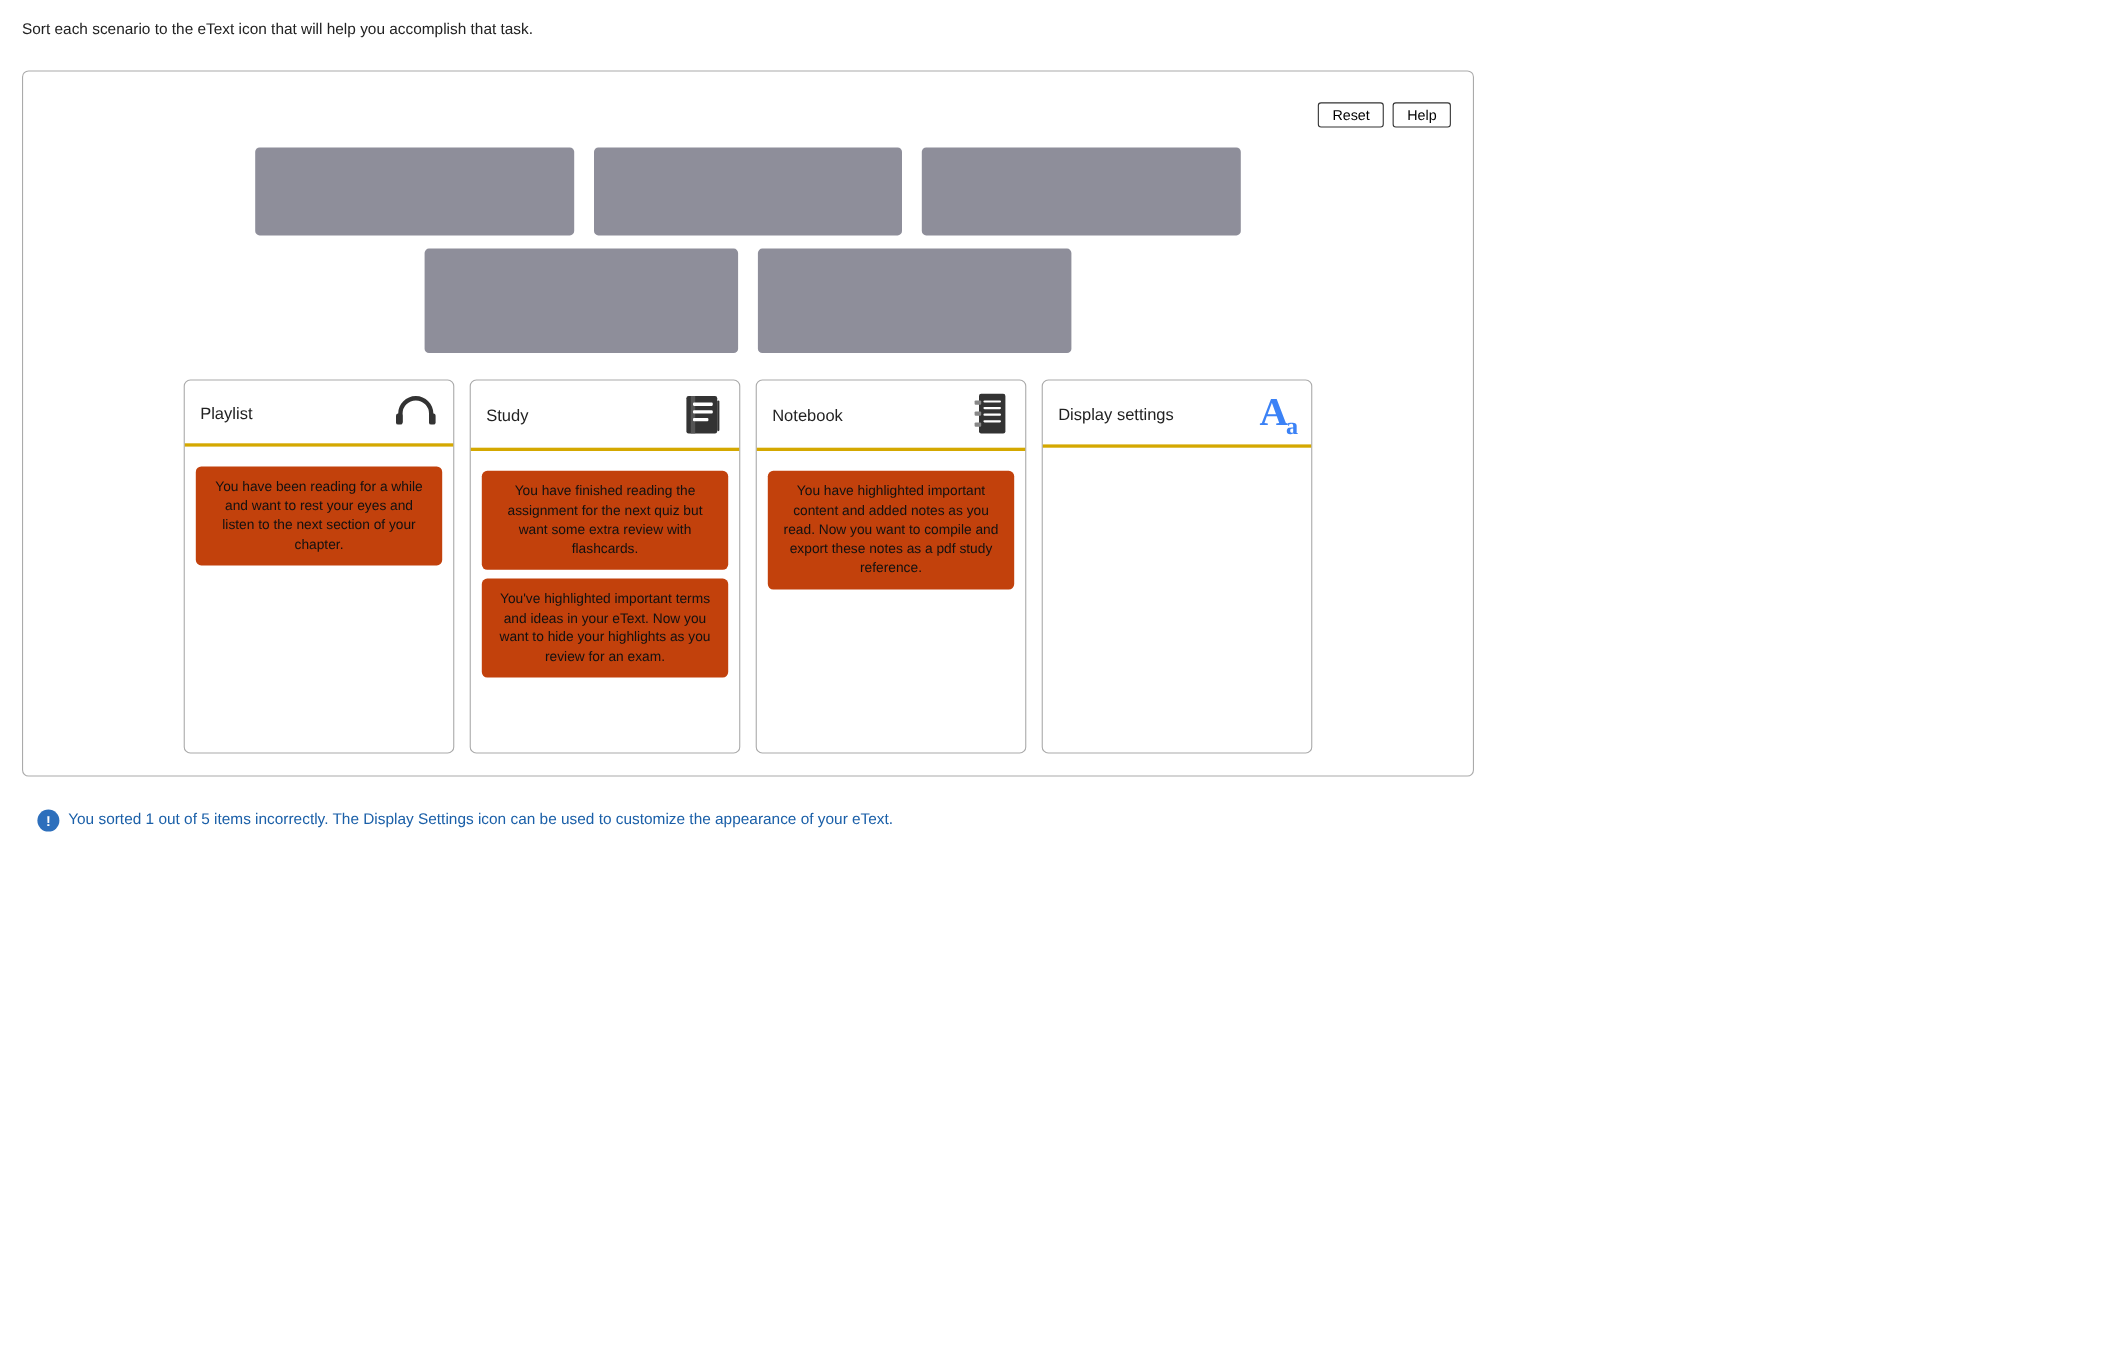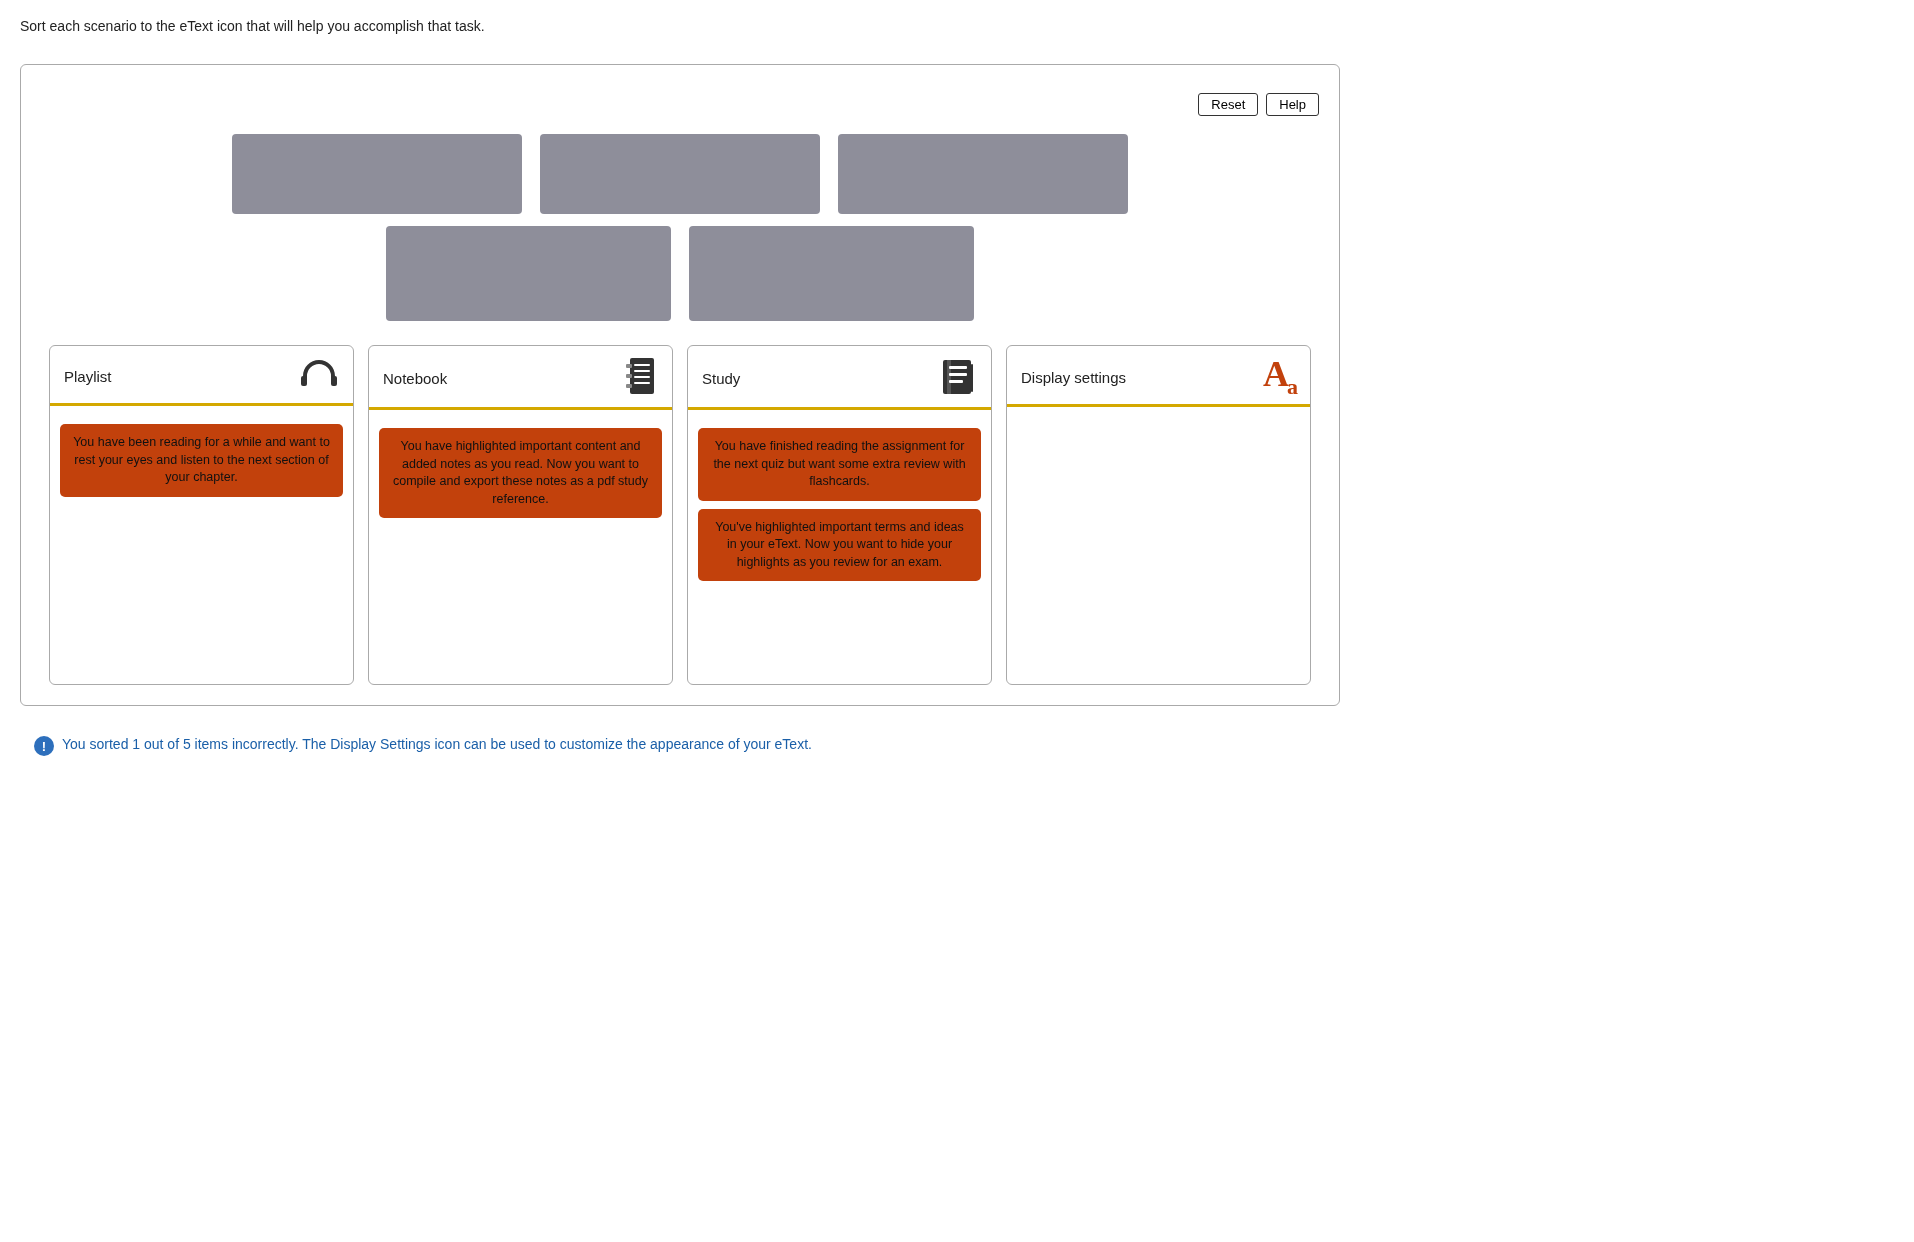--- a/index.html
+++ b/index.html
@@ -62,21 +62,21 @@
     .drop-zone.tall2 { width: 285px; height: 95px; }
 
     .categories-row {
       display: flex;
       gap: 14px;
       justify-content: center;
     }
     .category-card {
       border: 1px solid #aaa;
       border-radius: 6px;
-      width: 305px;
+      width: 246px;
       min-height: 340px;
       padding: 0;
       display: flex;
       flex-direction: column;
     }
     .category-header {
       display: flex;
       align-items: center;
       justify-content: space-between;
       padding: 10px 14px 6px 14px;
@@ -175,20 +175,42 @@
             <svg width="40" height="36" viewBox="0 0 40 36" fill="none" xmlns="http://www.w3.org/2000/svg">
               <path d="M20 4C11.163 4 4 11.163 4 20v8h4v-8a12 12 0 0 1 24 0v8h4v-8C36 11.163 28.837 4 20 4z" fill="#333"></path>
               <rect x="2" y="20" width="6" height="10" rx="2" fill="#333"></rect>
               <rect x="32" y="20" width="6" height="10" rx="2" fill="#333"></rect>
             </svg>
           </span>
         </div>
         <div class="category-divider"></div>
         <div class="category-body">
           <div class="scenario-card">You have been reading for a while and want to rest your eyes and listen to the next section of your chapter.</div>
+        </div>
+      </div>
+
+      <div class="category-card">
+        <div class="category-header">
+          <span class="category-title">Study</span>
+          <span class="category-icon">
+            
+            <svg width="38" height="40" viewBox="0 0 38 40" fill="none" xmlns="http://www.w3.org/2000/svg">
+              <rect x="4" y="4" width="28" height="34" rx="2" fill="#333"></rect>
+              <rect x="8" y="4" width="4" height="34" rx="0" fill="#555"></rect>
+              <rect x="10" y="10" width="18" height="3" rx="1" fill="#fff"></rect>
+              <rect x="10" y="17" width="18" height="3" rx="1" fill="#fff"></rect>
+              <rect x="10" y="24" width="14" height="3" rx="1" fill="#fff"></rect>
+              <rect x="32" y="8" width="2" height="28" rx="1" fill="#333"></rect>
+            </svg>
+          </span>
+        </div>
+        <div class="category-divider"></div>
+        <div class="category-body">
+          <div class="scenario-card">You have finished reading the assignment for the next quiz but want some extra review with flashcards.</div>
+          <div class="scenario-card">You've highlighted important terms and ideas in your eText. Now you want to hide your highlights as you review for an exam.</div>
         </div>
       </div>
 
       <div class="category-card">
         <div class="category-header">
           <span class="category-title">Notebook</span>
           <span class="category-icon">
             
             <svg width="36" height="40" viewBox="0 0 36 40" fill="none" xmlns="http://www.w3.org/2000/svg">
               <rect x="8" y="2" width="24" height="36" rx="2" fill="#333"></rect>
@@ -203,44 +225,22 @@
           </span>
         </div>
         <div class="category-divider"></div>
         <div class="category-body">
           <div class="scenario-card">You have highlighted important content and added notes as you read. Now you want to compile and export these notes as a pdf study reference.</div>
         </div>
       </div>
 
       <div class="category-card">
         <div class="category-header">
-          <span class="category-title">Study</span>
-          <span class="category-icon">
-            
-            <svg width="38" height="40" viewBox="0 0 38 40" fill="none" xmlns="http://www.w3.org/2000/svg">
-              <rect x="4" y="4" width="28" height="34" rx="2" fill="#333"></rect>
-              <rect x="8" y="4" width="4" height="34" rx="0" fill="#555"></rect>
-              <rect x="10" y="10" width="18" height="3" rx="1" fill="#fff"></rect>
-              <rect x="10" y="17" width="18" height="3" rx="1" fill="#fff"></rect>
-              <rect x="10" y="24" width="14" height="3" rx="1" fill="#fff"></rect>
-              <rect x="32" y="8" width="2" height="28" rx="1" fill="#333"></rect>
-            </svg>
-          </span>
-        </div>
-        <div class="category-divider"></div>
-        <div class="category-body">
-          <div class="scenario-card">You have finished reading the assignment for the next quiz but want some extra review with flashcards.</div>
-          <div class="scenario-card">You've highlighted important terms and ideas in your eText. Now you want to hide your highlights as you review for an exam.</div>
-        </div>
-      </div>
-
-      <div class="category-card">
-        <div class="category-header">
           <span class="category-title">Display settings</span>
-          <span class="category-icon" style="font-size:36px; font-weight:bold; font-family: serif; letter-spacing:-2px; color:#c2410c;">A<span style="font-size:22px; vertical-align:sub;">a</span></span>
+          <span class="category-icon" style="font-size:36px; font-weight:bold; font-family: serif; letter-spacing:-2px; color:#3b82f6;">A<span style="font-size:22px; vertical-align:sub;">a</span></span>
         </div>
         <div class="category-divider"></div>
       </div>
 
     </div>
   </div>
 
   <div class="feedback-bar">
     <div class="feedback-icon">!</div>
     <div>

